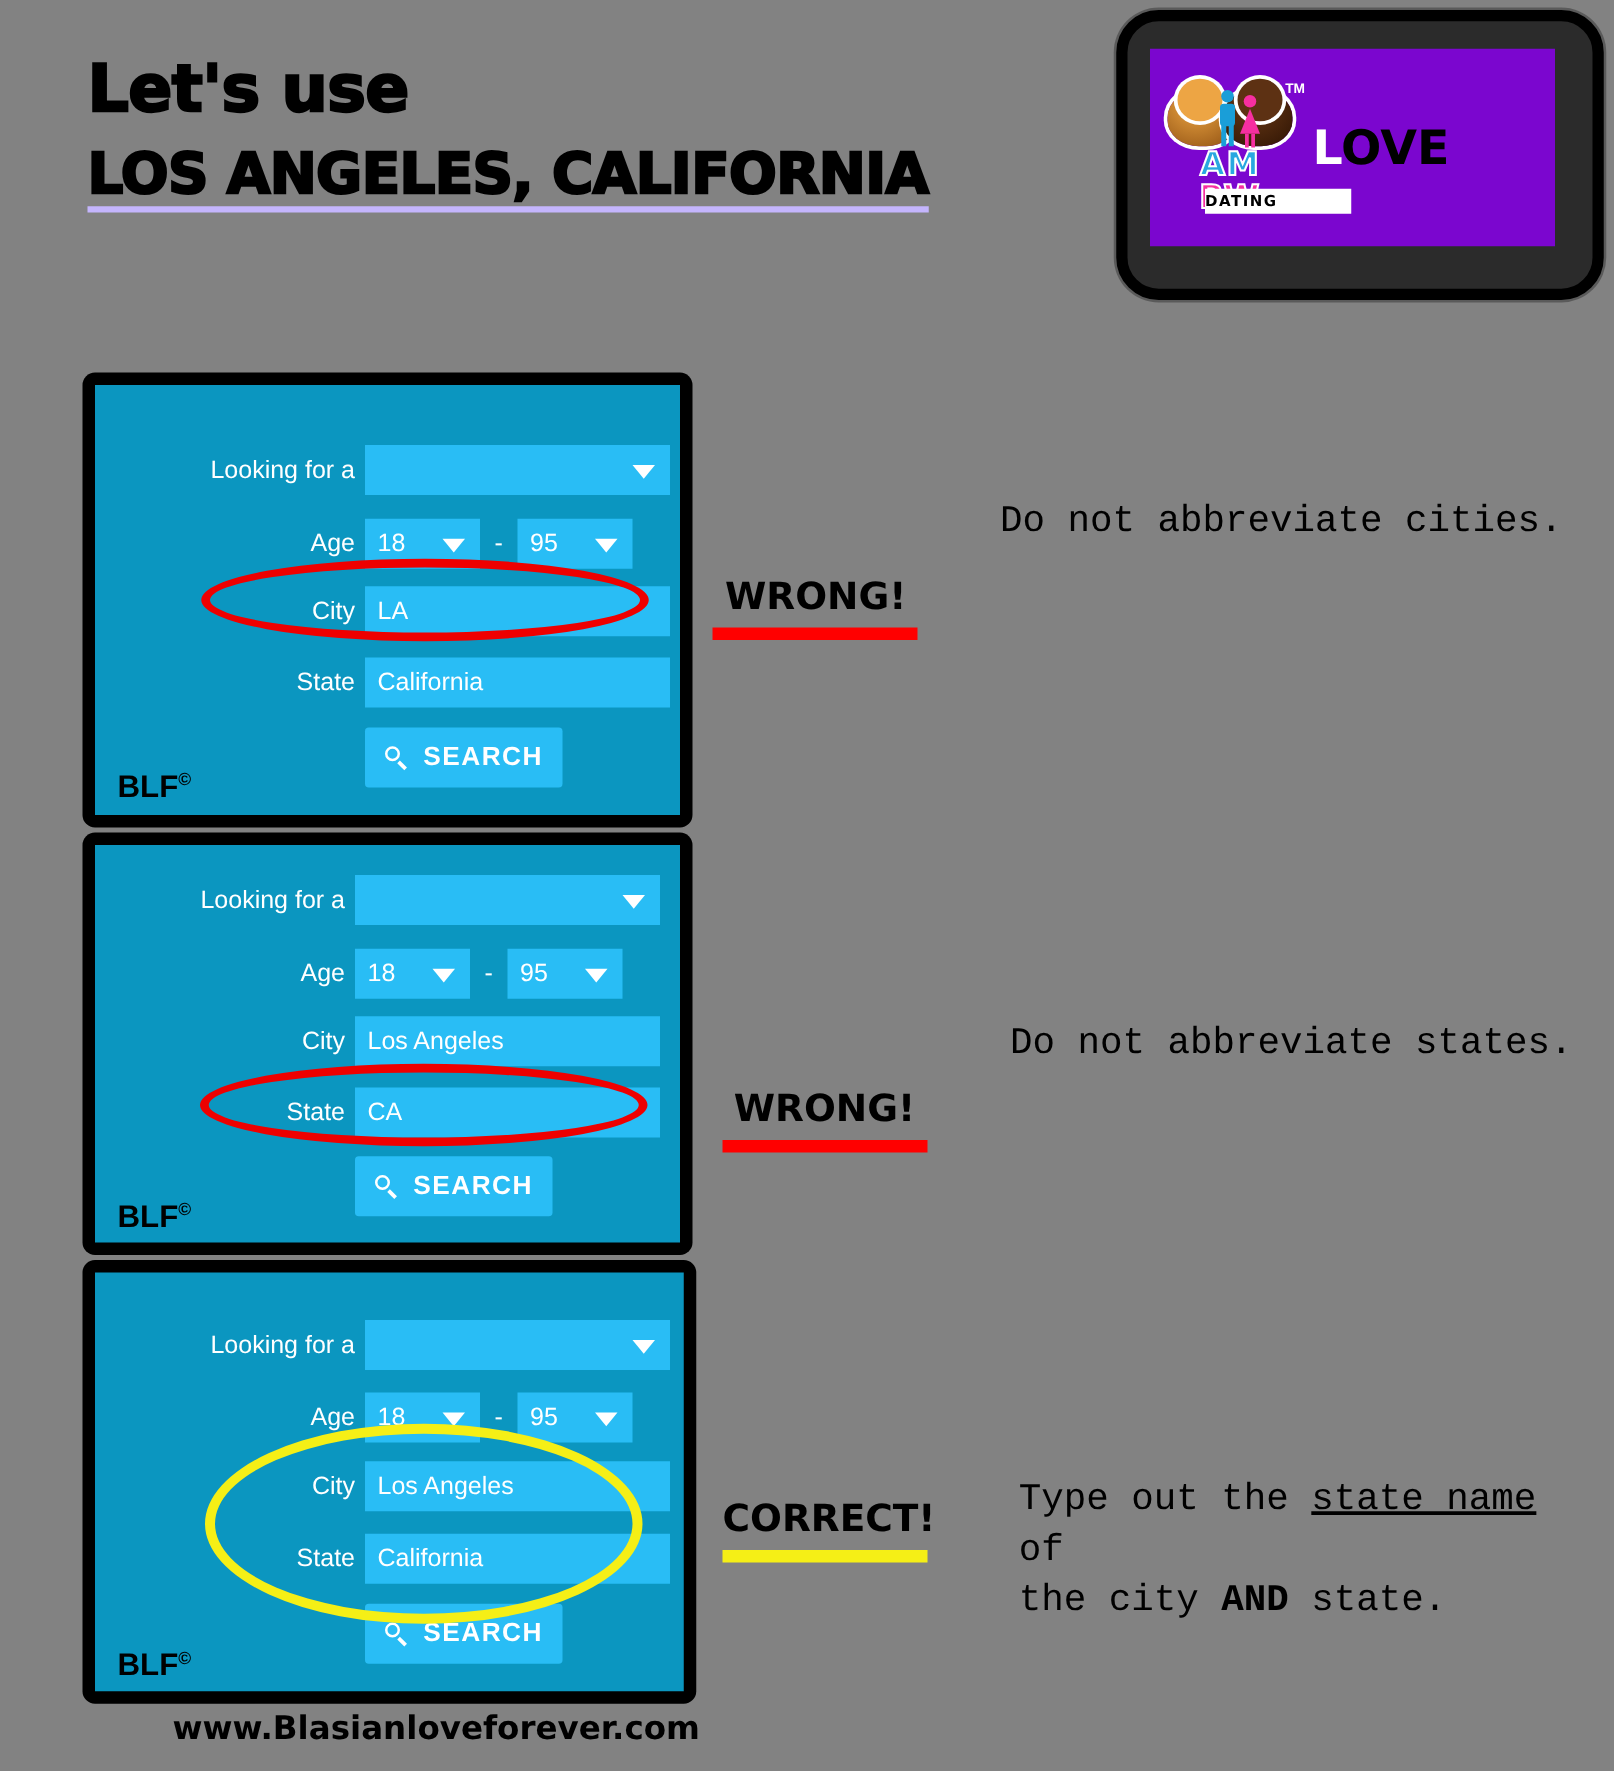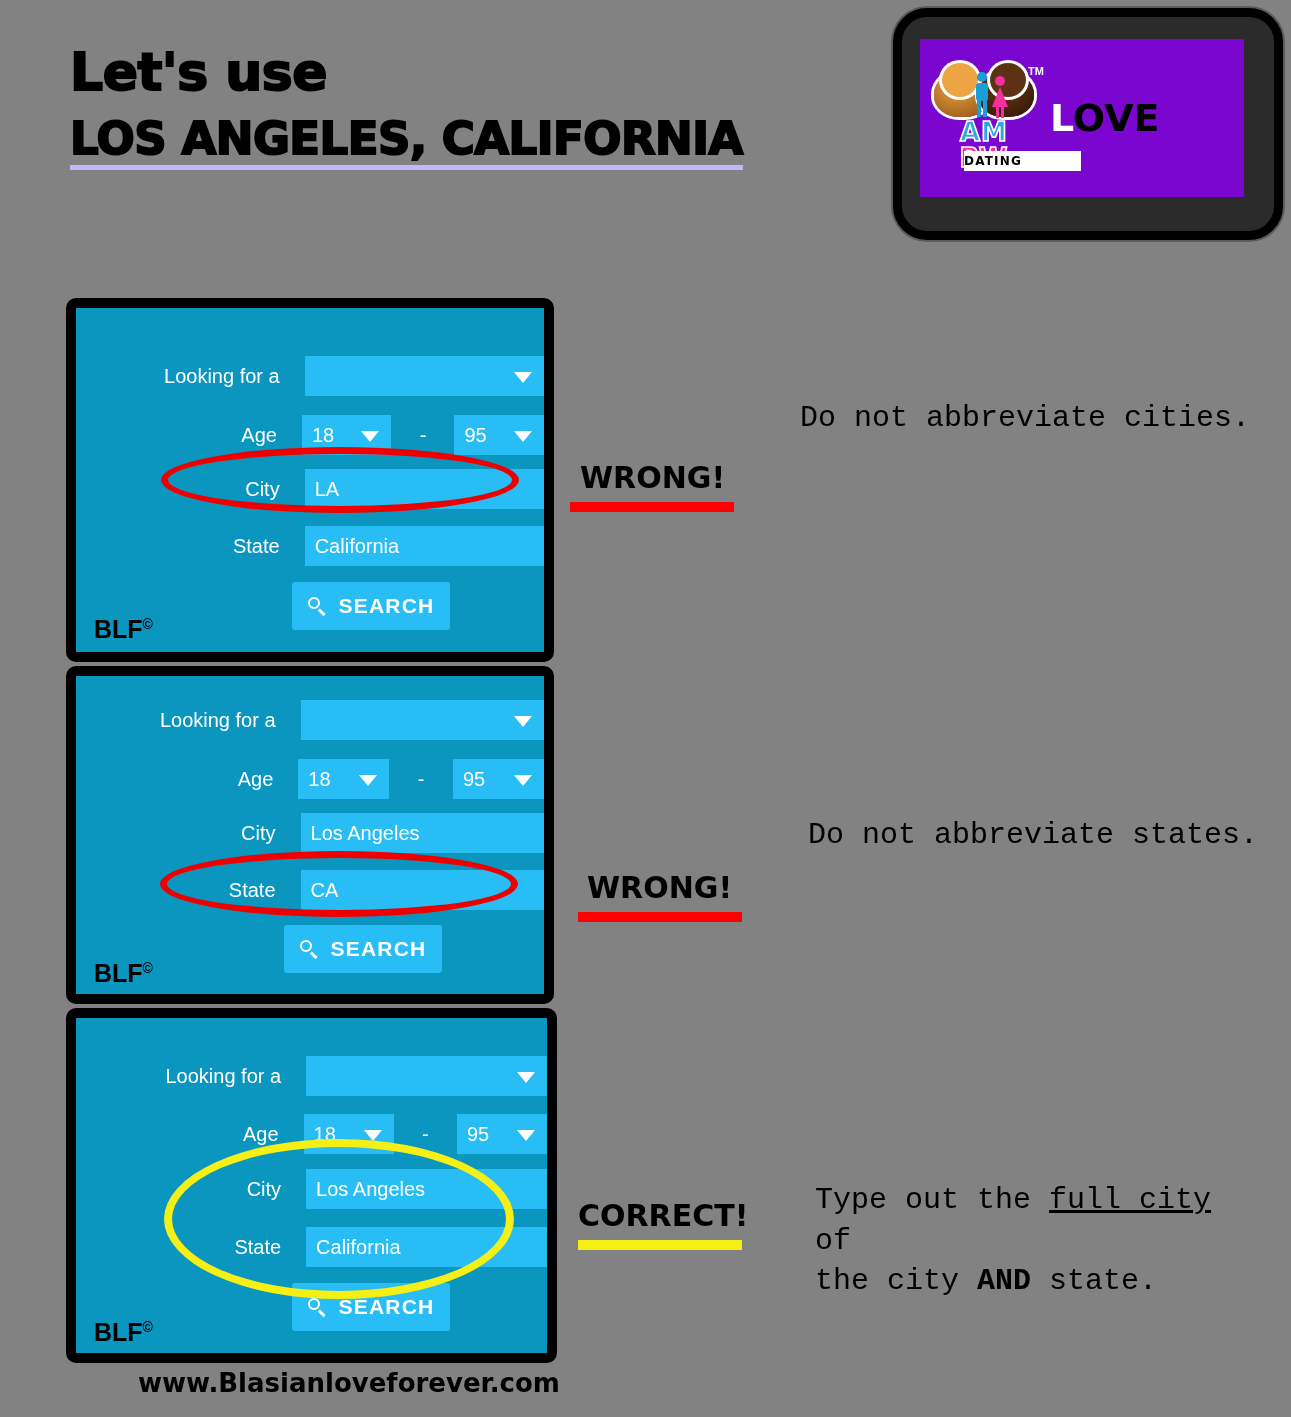--- a/index.html
+++ b/index.html
@@ -176,21 +176,20 @@
     position: relative;
     box-sizing: border-box;
   }
 
   .form-row {
     display: flex;
     align-items: center;
     position: absolute;
     left: 0;
     width: 100%;
-    gap: 17px;
   }
   .row-label {
     color: #ffffff;
     font-size: 20px;
     text-align: right;
     font-family: "Liberation Sans", sans-serif;
   }
   .field {
     background: #29bdf5;
     height: 40px;
@@ -545,17 +544,17 @@
 <div class="verdict-bar" id="verdict-bar-1" style="background: rgb(255, 0, 0);"></div>
 <div class="note" id="note-1">Do not abbreviate cities.</div>
 
 <div class="verdict" id="verdict-2">WRONG!</div>
 <div class="verdict-bar" id="verdict-bar-2" style="background: rgb(255, 0, 0);"></div>
 <div class="note" id="note-2">Do not abbreviate states.</div>
 
 <div class="verdict" id="verdict-3">CORRECT!</div>
 <div class="verdict-bar" id="verdict-bar-3" style="background: rgb(245, 239, 22);"></div>
 <div class="note" id="note-3">
-  <span>Type out the </span><span class="u">full city</span><span> of</span><br>
+  <span>Type out the </span><span class="u">state name</span><span> of</span><br>
   <span>the city </span><span class="b">AND</span><span> state.</span>
 </div>
 
 <div id="site-url">www.Blasianloveforever.com</div>
 
 </body></html>

